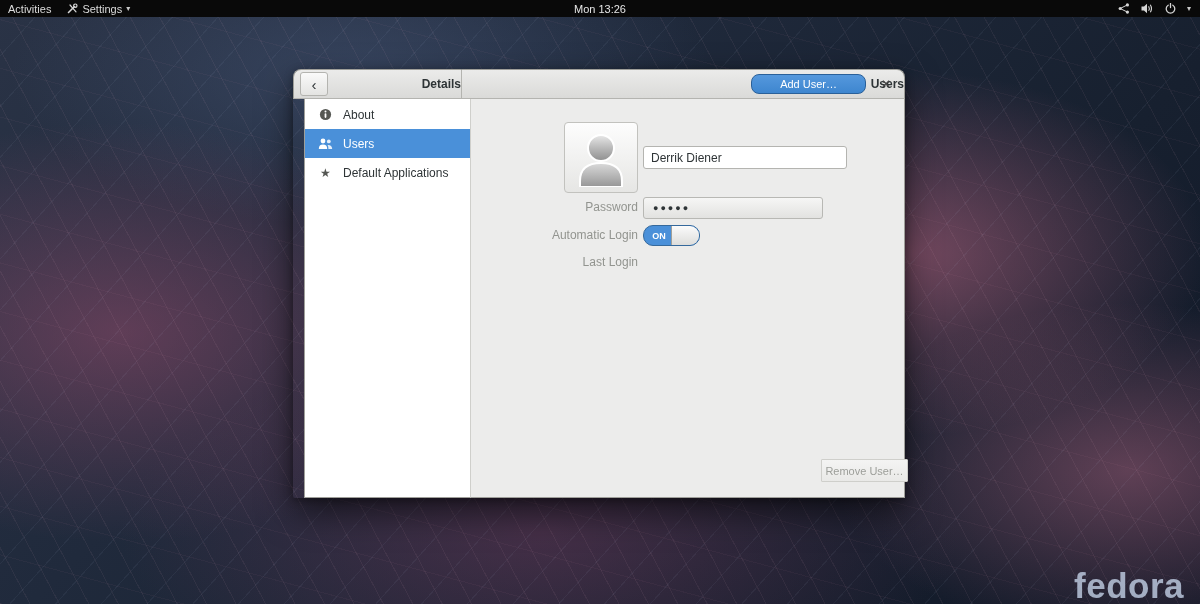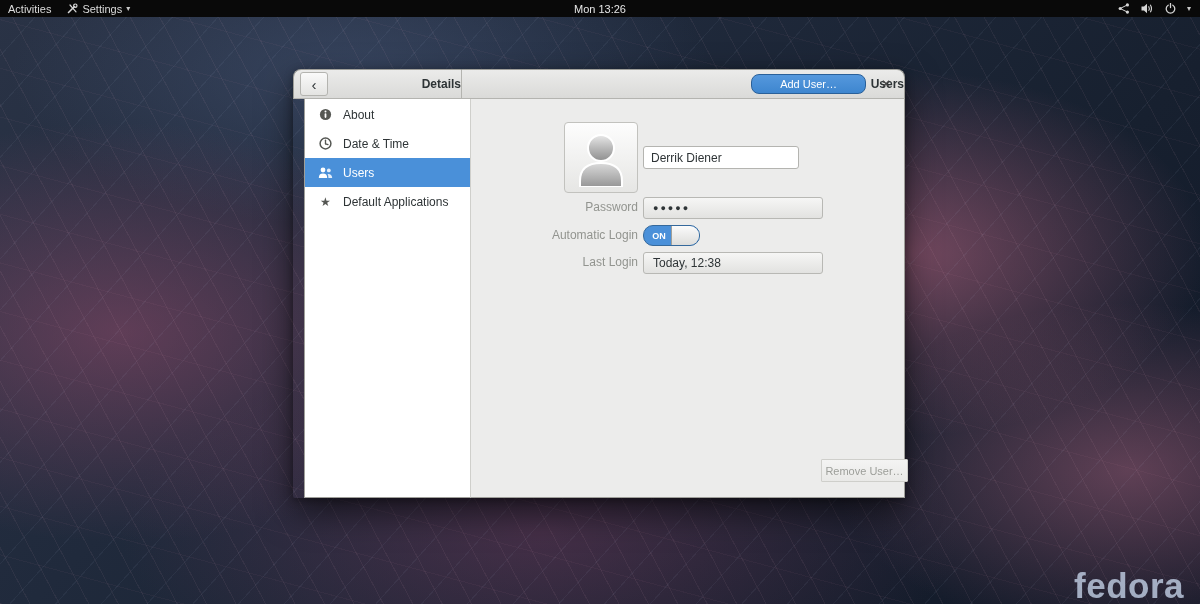--- a/index.html
+++ b/index.html
@@ -117,21 +117,21 @@
     border-right:1px solid #9f9f9a;border-bottom:1px solid #9f9f9a;
   }
 
   .avatar-btn{
     position:absolute;left:93px;top:23px;width:72px;height:69px;
     border:1px solid #c2c2be;border-radius:4px;
     background:linear-gradient(#fdfdfd,#e6e6e4);
     display:flex;align-items:center;justify-content:center;cursor:default;
   }
   .entry{
-    position:absolute;left:172px;top:47px;width:156px;height:23px;
+    position:absolute;left:172px;top:47px;width:204px;height:23px;
     background:#ffffff;border:1px solid #b4b4b0;border-radius:3px;
     display:flex;align-items:center;padding-left:7px;box-sizing:border-box;
     color:#2e3436;
   }
   .form-label{
     position:absolute;left:0;width:167px;text-align:right;
     color:#92948f;font-size:12px;
   }
   .btn-field{
     position:absolute;left:172px;width:180px;height:22px;
@@ -245,30 +245,20 @@
         <span class="si-icon">
           <svg width="13" height="13" viewBox="0 0 13 13">
             <circle cx="6.5" cy="6.5" r="5.6" fill="#555753"></circle>
             <circle cx="6.5" cy="3.6" r="1" fill="#ffffff"></circle>
             <rect x="5.6" y="5.3" width="1.8" height="4.6" rx="0.8" fill="#ffffff"></rect>
           </svg>
         </span>
         <span>About</span>
       </div>
 
-      <div class="side-item">
-        <span class="si-icon">
-          <svg width="13" height="13" viewBox="0 0 13 13">
-            <circle cx="6.5" cy="6.5" r="5.4" fill="none" stroke="#555753" stroke-width="1.5"></circle>
-            <line x1="6.5" y1="6.8" x2="6.5" y2="3.2" stroke="#555753" stroke-width="1.3" stroke-linecap="round"></line>
-            <line x1="6.5" y1="6.8" x2="9" y2="7.6" stroke="#555753" stroke-width="1.3" stroke-linecap="round"></line>
-          </svg>
-        </span>
-        <span>Date &amp; Time</span>
-      </div>
 
       <div class="side-item selected">
         <span class="si-icon">
           <svg width="15" height="12" viewBox="0 0 15 12">
             <circle cx="5" cy="3" r="2.4" fill="#ffffff"></circle>
             <path d="M0.8 11 Q0.8 6.6 5 6.6 Q9.2 6.6 9.2 11 Z" fill="#ffffff"></path>
             <circle cx="10.8" cy="3.4" r="1.9" fill="#ffffff" opacity="0.85"></circle>
             <path d="M9.6 6.9 Q13.9 6.6 14.2 11 L10.4 11 Q10.5 8.3 9.6 6.9 Z" fill="#ffffff" opacity="0.85"></path>
           </svg>
         </span>
@@ -311,22 +301,19 @@
         <span class="pw-dots">●●●●●</span>
       </div>
 
       <div class="form-label" style="top:129px;">Automatic Login</div>
       <div class="switch">
         <span class="on-label">ON</span>
         <span class="knob"></span>
       </div>
 
       <div class="form-label" style="top:156px;">Last Login</div>
-      <div class="btn-field" style="top:153px;">
-        <span>Today, 12:38</span>
-      </div>
 
       <div class="remove-btn">Remove User…</div>
 
     </div>
   </div>
 
 </div>
 
 </body></html>

